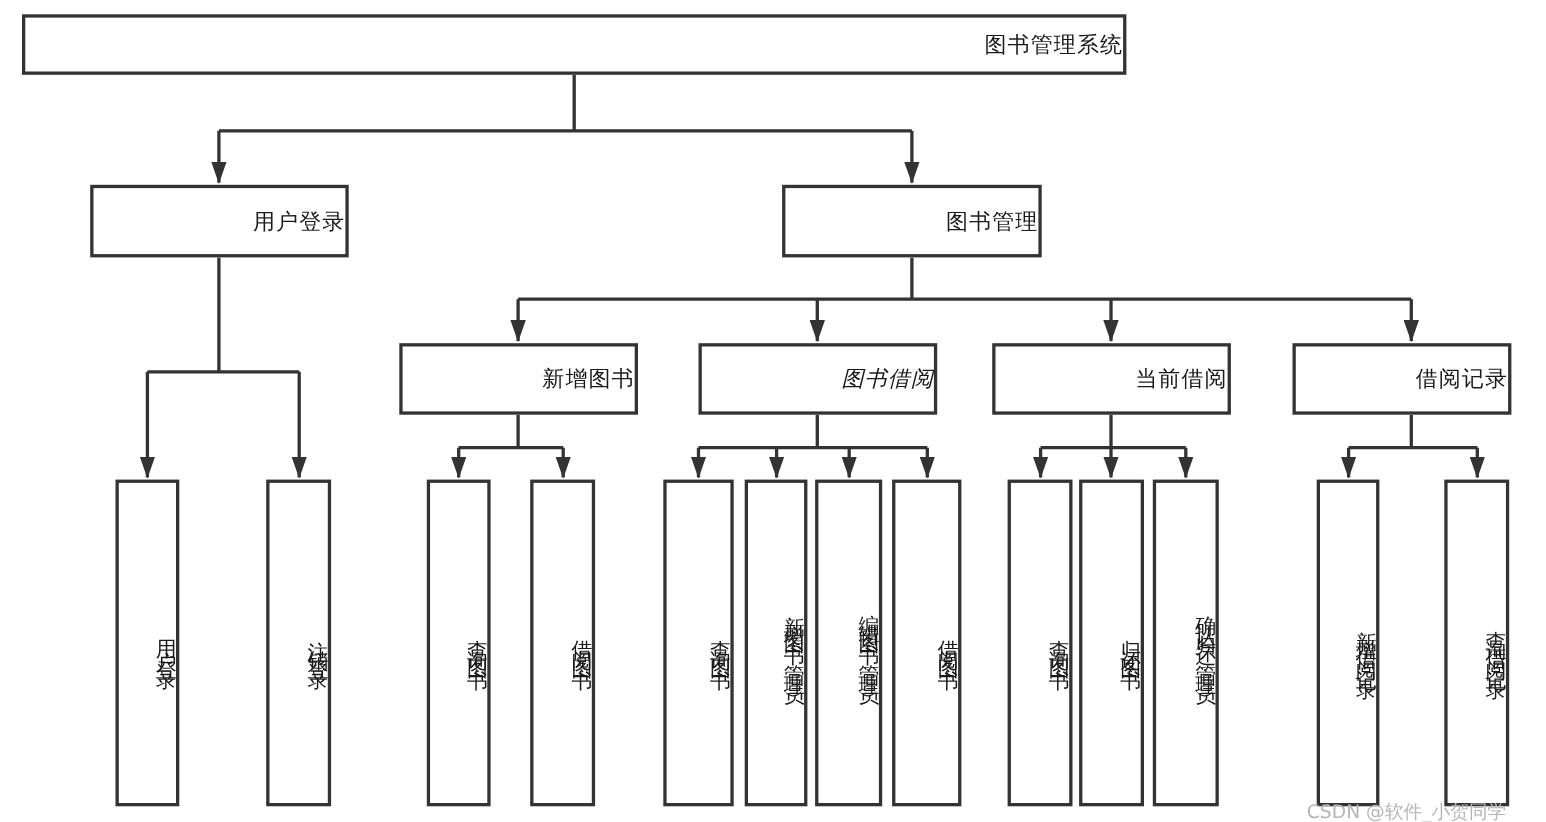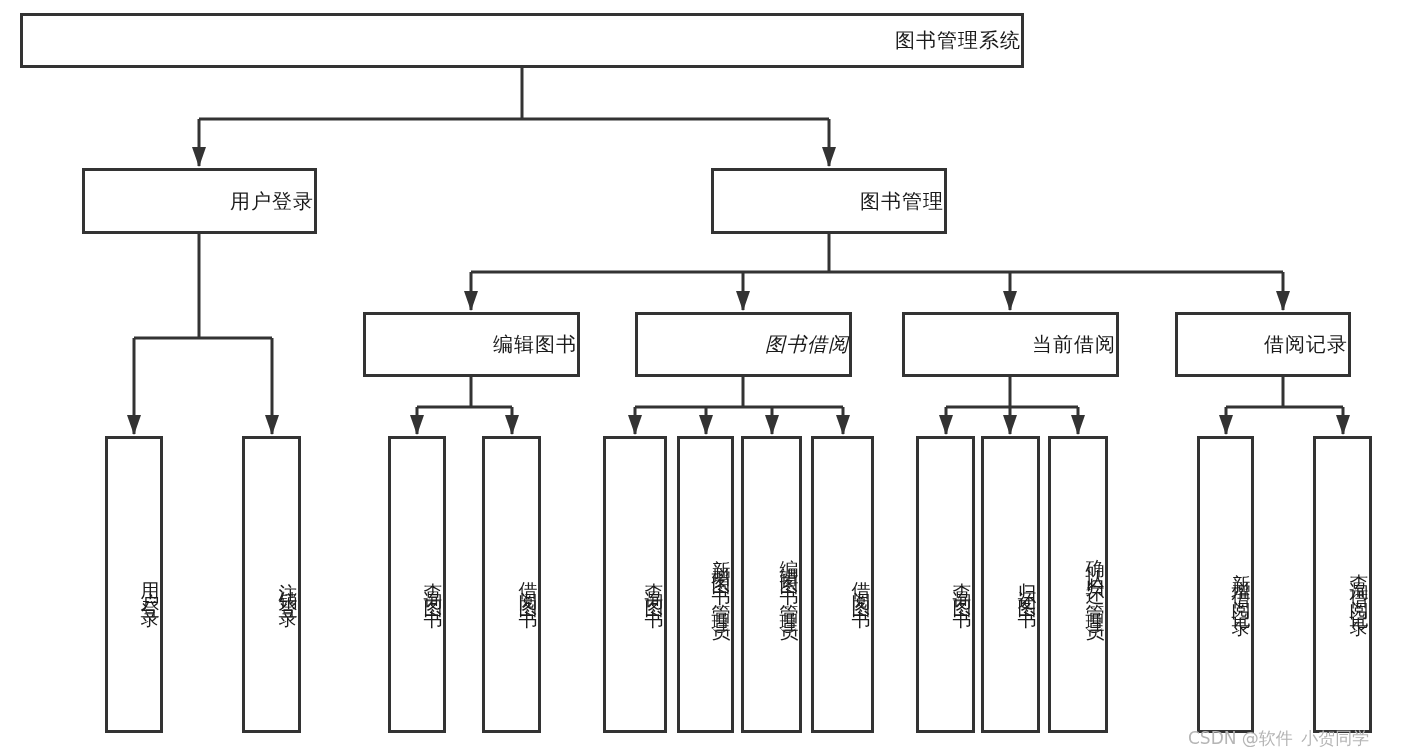--- a/index.html
+++ b/index.html
@@ -29,21 +29,21 @@
     line-height:1;
     white-space:nowrap;
   }
   
   .n-root{left:20px;top:13px;width:1004px;height:55px;}
   .n-l2a{left:82px;top:168px;width:235px;height:66px;}
   .n-l2b{left:711px;top:168px;width:236px;height:66px;}
   .n-l3a{left:363px;top:312px;width:217px;height:65px;}
   .n-l3b{left:635px;top:312px;width:217px;height:65px;font-style:italic;}
   .n-l3c{left:902px;top:312px;width:217px;height:65px;}
-  .n-l3d{left:1175px;top:312px;width:176px;height:65px;}
+  .n-l3d{left:1175px;top:312px;width:199px;height:65px;}
   .n-f1 {left:105px; top:436px;width:58px;height:297px;}
   .n-f2 {left:242px; top:436px;width:59px;height:297px;}
   .n-f3 {left:388px; top:436px;width:58px;height:297px;}
   .n-f4 {left:482px; top:436px;width:59px;height:297px;}
   .n-f5 {left:603px; top:436px;width:64px;height:297px;}
   .n-f6 {left:677px; top:436px;width:57px;height:297px;}
   .n-f7 {left:741px; top:436px;width:61px;height:297px;}
   .n-f8 {left:811px; top:436px;width:63px;height:297px;}
   .n-f9 {left:916px; top:436px;width:59px;height:297px;}
   .n-f10{left:981px; top:436px;width:59px;height:297px;}
@@ -120,21 +120,21 @@
   </div>
 
   <div class="box n-l2a">
     <span class="h-label">用户登录</span>
   </div>
   <div class="box n-l2b">
     <span class="h-label">图书管理</span>
   </div>
 
   <div class="box n-l3a">
-    <span class="h-label">编辑图书</span>
+    <span class="h-label">新增图书</span>
   </div>
   <div class="box n-l3b">
     <span class="h-label">图书借阅</span>
   </div>
   <div class="box n-l3c">
     <span class="h-label">当前借阅</span>
   </div>
   <div class="box n-l3d">
     <span class="h-label">借阅记录</span>
   </div>

